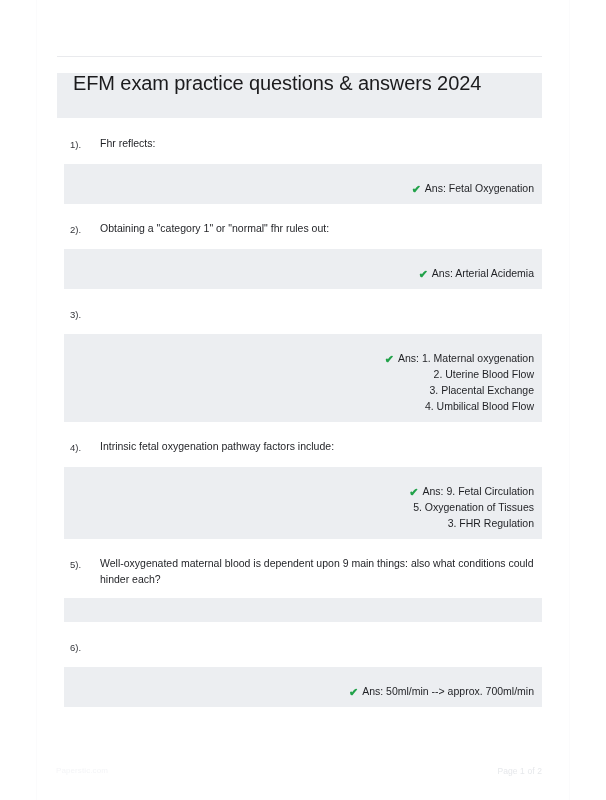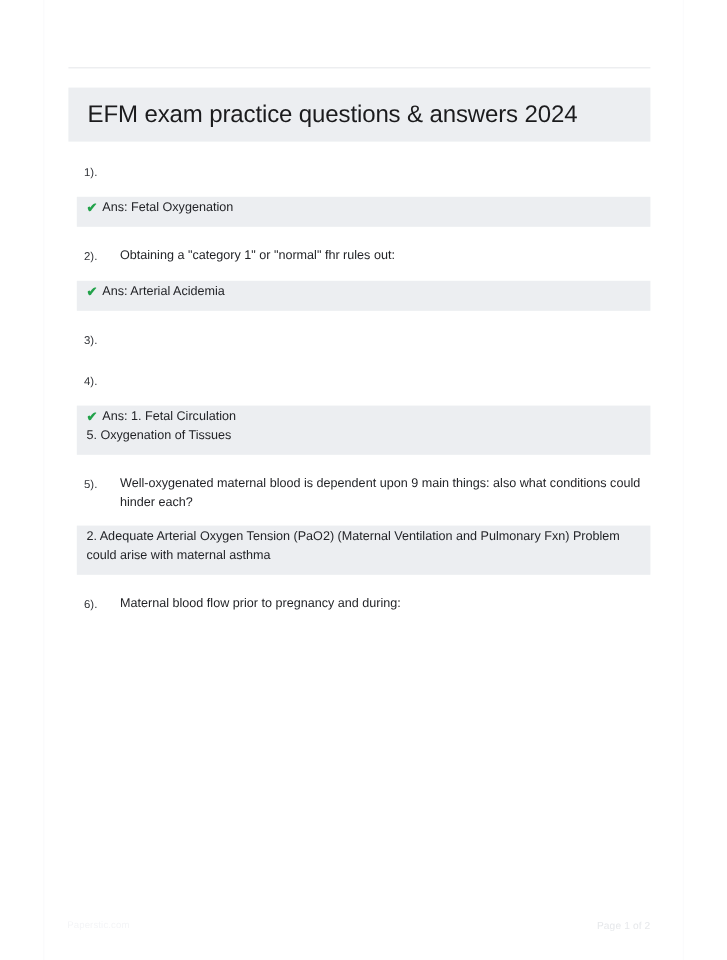--- a/index.html
+++ b/index.html
@@ -45,21 +45,20 @@
   }
 
   .title-bar {
     position: absolute;
     left: 57px;
     top: 73px;
     width: 485px;
     height: 45px;
     background: #eceef1;
     display: flex;
-    align-items: center;
   }
   .title-text {
     font-size: 20px;
     font-weight: 400;
     color: #1b1b1d;
     letter-spacing: -0.1px;
     padding-left: 16px;
     line-height: 1;
   }
 
@@ -94,22 +93,23 @@
     font-size: 10.5px;
     color: #1f2024;
     line-height: 15.5px;
   }
 
   .answer-box {
     margin-top: 11px;
     margin-left: 64px;
     margin-right: 64px;
     background: #eceef1;
-    padding: 1px 8px 8px 8px;
+    padding: 16px 8px 8px 8px;
     box-sizing: border-box;
+    text-align: right;
   }
   .answer-line {
     font-size: 10.5px;
     color: #1f2024;
     line-height: 16px;
     white-space: normal;
   }
   .check-icon {
     color: #22a24a;
     font-size: 11px;
@@ -155,61 +155,71 @@
   <div class="top-rule"></div>
 
   <div class="title-bar">
     <div class="title-text">EFM exam practice questions &amp; answers 2024</div>
   </div>
 
   <div class="content" id="questions-list">
       <div class="qa-block">
         <div class="question-row">
           <div class="q-num">1).</div>
+          <div class="q-text">Fhr reflects:</div>
         </div>
         <div class="answer-box">
           <div class="answer-line"><span class="check-icon">✔</span><span>Ans: Fetal Oxygenation</span></div>
         </div>
       </div>
       <div class="qa-block">
         <div class="question-row">
           <div class="q-num">2).</div>
           <div class="q-text">Obtaining a "category 1" or "normal" fhr rules out:</div>
         </div>
         <div class="answer-box">
           <div class="answer-line"><span class="check-icon">✔</span><span>Ans: Arterial Acidemia</span></div>
         </div>
       </div>
       <div class="qa-block">
         <div class="question-row">
           <div class="q-num">3).</div>
         </div>
+        <div class="answer-box">
+          <div class="answer-line"><span class="check-icon">✔</span><span>Ans: 1. Maternal oxygenation</span></div>
+          <div class="answer-line">2. Uterine Blood Flow</div>
+          <div class="answer-line">3. Placental Exchange</div>
+          <div class="answer-line">4. Umbilical Blood Flow</div>
+        </div>
       </div>
       <div class="qa-block">
         <div class="question-row">
           <div class="q-num">4).</div>
-        </div>
-        <div class="answer-box">
-          <div class="answer-line"><span class="check-icon">✔</span><span>Ans: 1. Fetal Circulation</span></div>
+          <div class="q-text">Intrinsic fetal oxygenation pathway factors include:</div>
+        </div>
+        <div class="answer-box">
+          <div class="answer-line"><span class="check-icon">✔</span><span>Ans: 9. Fetal Circulation</span></div>
           <div class="answer-line">5. Oxygenation of Tissues</div>
+          <div class="answer-line">3. FHR Regulation</div>
         </div>
       </div>
       <div class="qa-block">
         <div class="question-row">
           <div class="q-num">5).</div>
           <div class="q-text">Well-oxygenated maternal blood is dependent upon 9 main things: also what conditions could hinder each?</div>
         </div>
         <div class="answer-box">
-          <div class="answer-line">2. Adequate Arterial Oxygen Tension (PaO2) (Maternal Ventilation and Pulmonary Fxn) Problem could arise with maternal asthma</div>
         </div>
       </div>
       <div class="qa-block">
         <div class="question-row">
           <div class="q-num">6).</div>
-          <div class="q-text">Maternal blood flow prior to pregnancy and during:</div>
+        </div>
+        <div class="answer-box">
+          <div class="answer-line"><span class="check-icon">✔</span><span>Ans: 50ml/min --&gt; approx. 700ml/min</span></div>
         </div>
       </div>
     </div>
 
   <div class="footer">
     <div class="footer-left">Paperstic.com</div>
     <div class="footer-right">Page 1 of 2</div>
   </div>
 
 </div>

